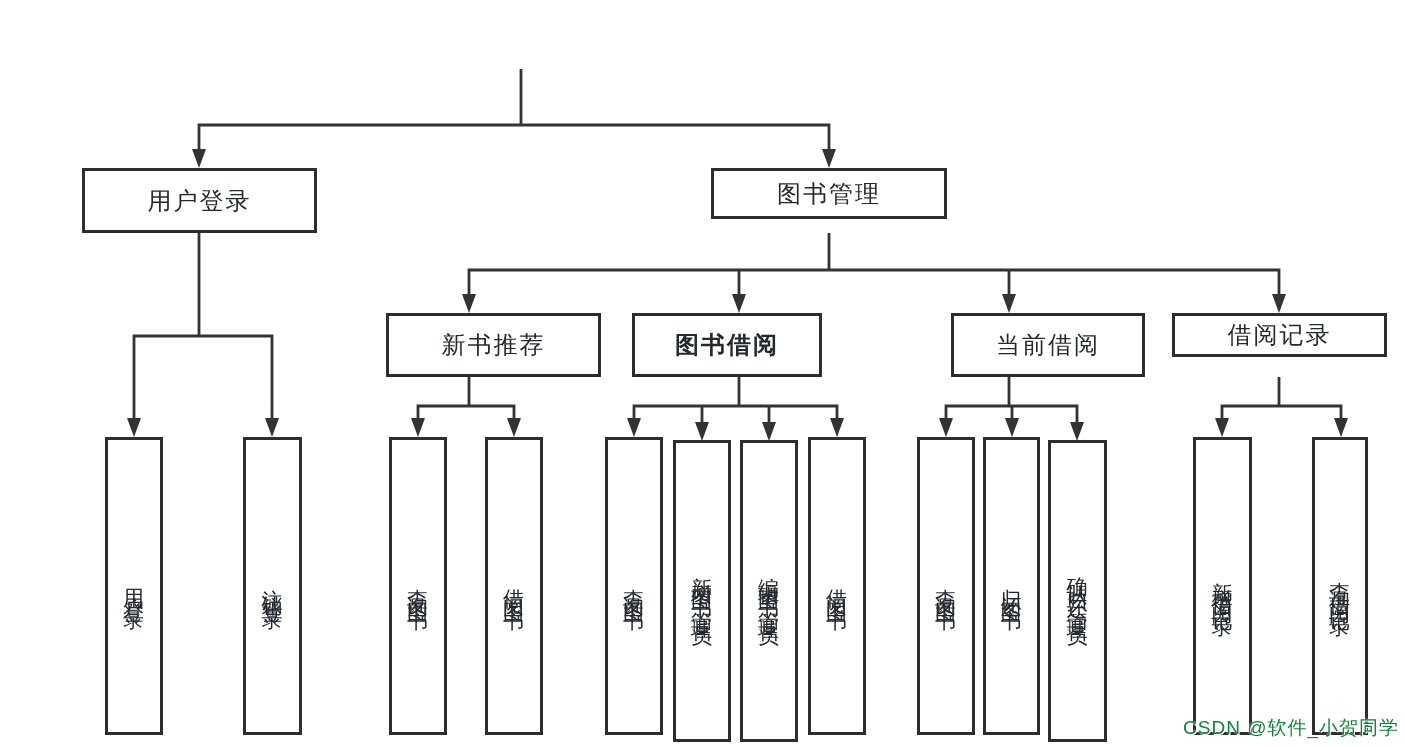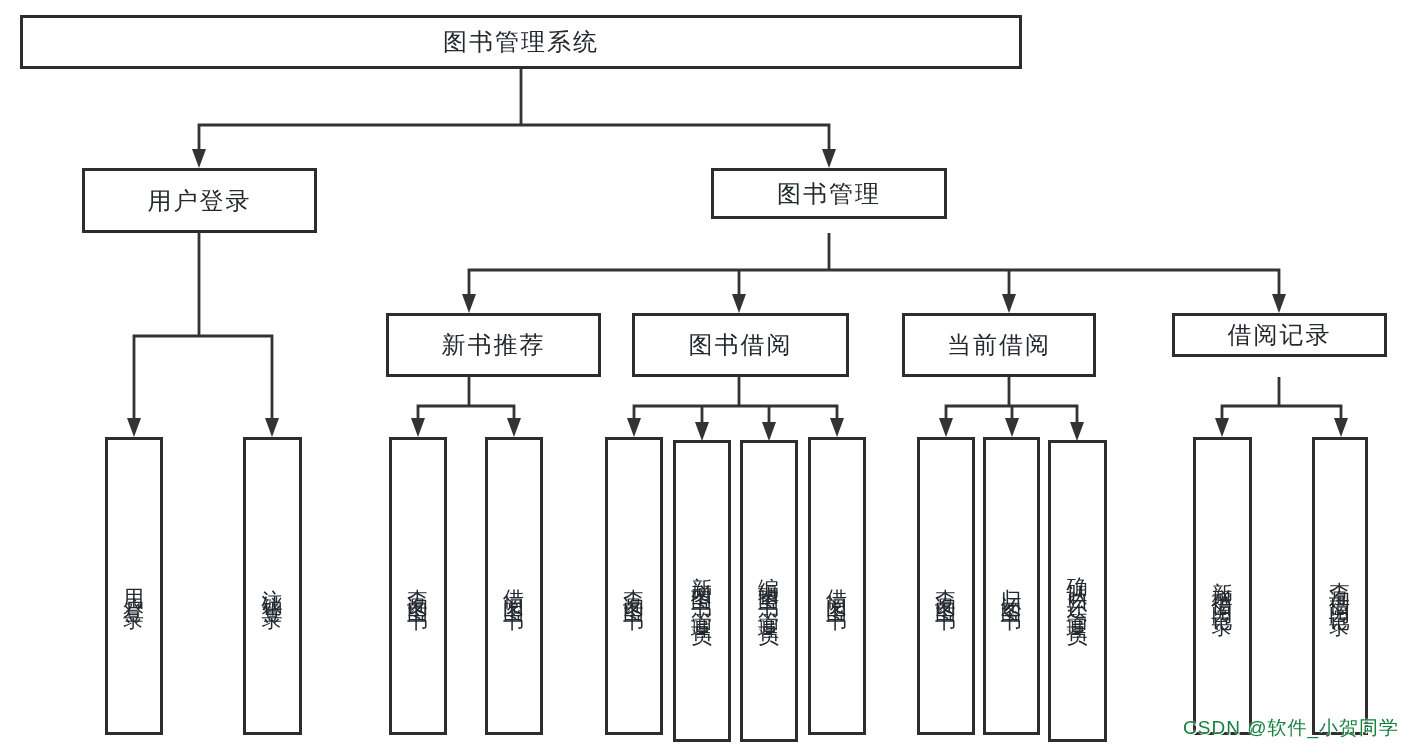--- a/index.html
+++ b/index.html
@@ -56,38 +56,35 @@
              M462 294 L476 294 L469 313 Z M732 294 L746 294 L739 313 Z
              M1002 294 L1016 294 L1009 313 Z M1272 294 L1286 294 L1279 313 Z
              M411 418 L425 418 L418 437 Z M507 418 L521 418 L514 437 Z
              M627 418 L641 418 L634 437 Z M695 422 L709 422 L702 441 Z
              M762 422 L776 422 L769 441 Z M830 418 L844 418 L837 437 Z
              M939 418 L953 418 L946 437 Z M1005 418 L1019 418 L1012 437 Z
              M1070 422 L1084 422 L1077 441 Z
              M1215 418 L1229 418 L1222 437 Z M1334 418 L1348 418 L1341 437 Z" fill="#333333" stroke="none"></path>
   </svg>
 
-  <div class="node hnode" style="left:20px;top:15px;width:1002px;height:54px;">
-    <span>图书管理系统</span>
-  </div>
 
   <div class="node hnode" style="left:82px;top:168px;width:235px;height:65px;">
     <span>用户登录</span>
   </div>
   <div class="node hnode" style="left:711px;top:168px;width:236px;height:51px;">
     <span>图书管理</span>
   </div>
 
   <div class="node hnode" style="left:362px;top:313px;width:215px;height:64px;margin-left:24px;">
     <span>新书推荐</span>
   </div>
-  <div class="node hnode" style="left:632px;top:313px;width:217px;height:64px;">
+  <div class="node hnode" style="left:632px;top:313px;width:190px;height:64px;font-weight:bold;">
     <span>图书借阅</span>
   </div>
-  <div class="node hnode" style="left:902px;top:313px;width:194px;height:64px;">
+  <div class="node hnode" style="left:951px;top:313px;width:194px;height:64px;">
     <span>当前借阅</span>
   </div>
   <div class="node hnode" style="left:1172px;top:313px;width:215px;height:44px;">
     <span>借阅记录</span>
   </div>
 
   <div class="node vnode" style="left:105px;top:437px;width:58px;height:298px;">
     <span class="vtext">用户登录</span>
   </div>
   <div class="node vnode" style="left:243px;top:437px;width:59px;height:298px;">

